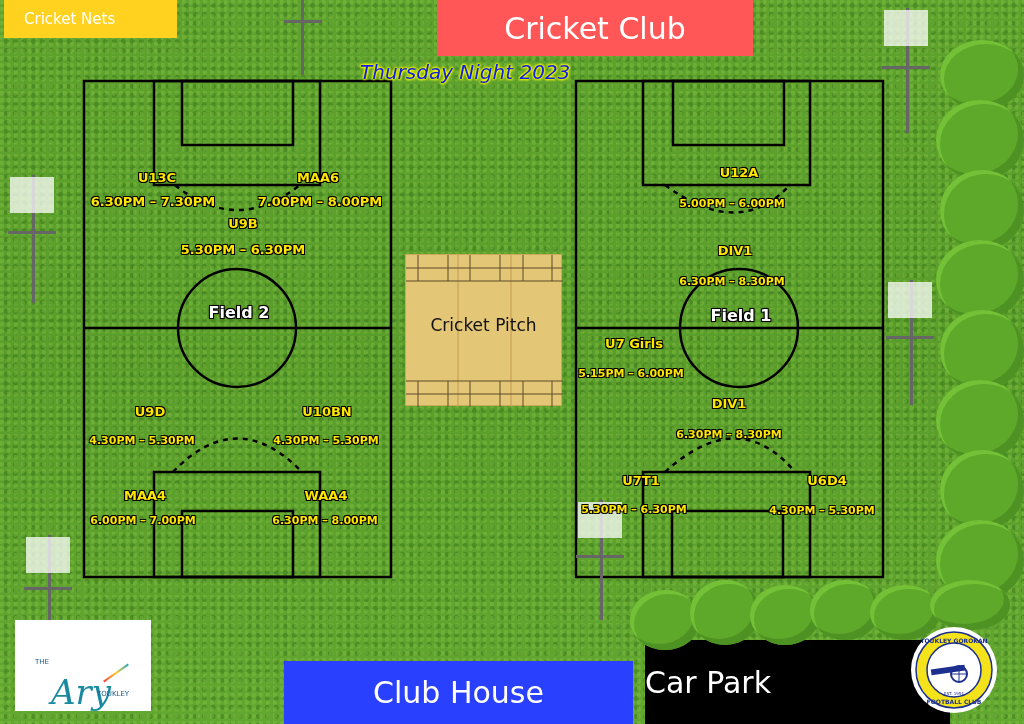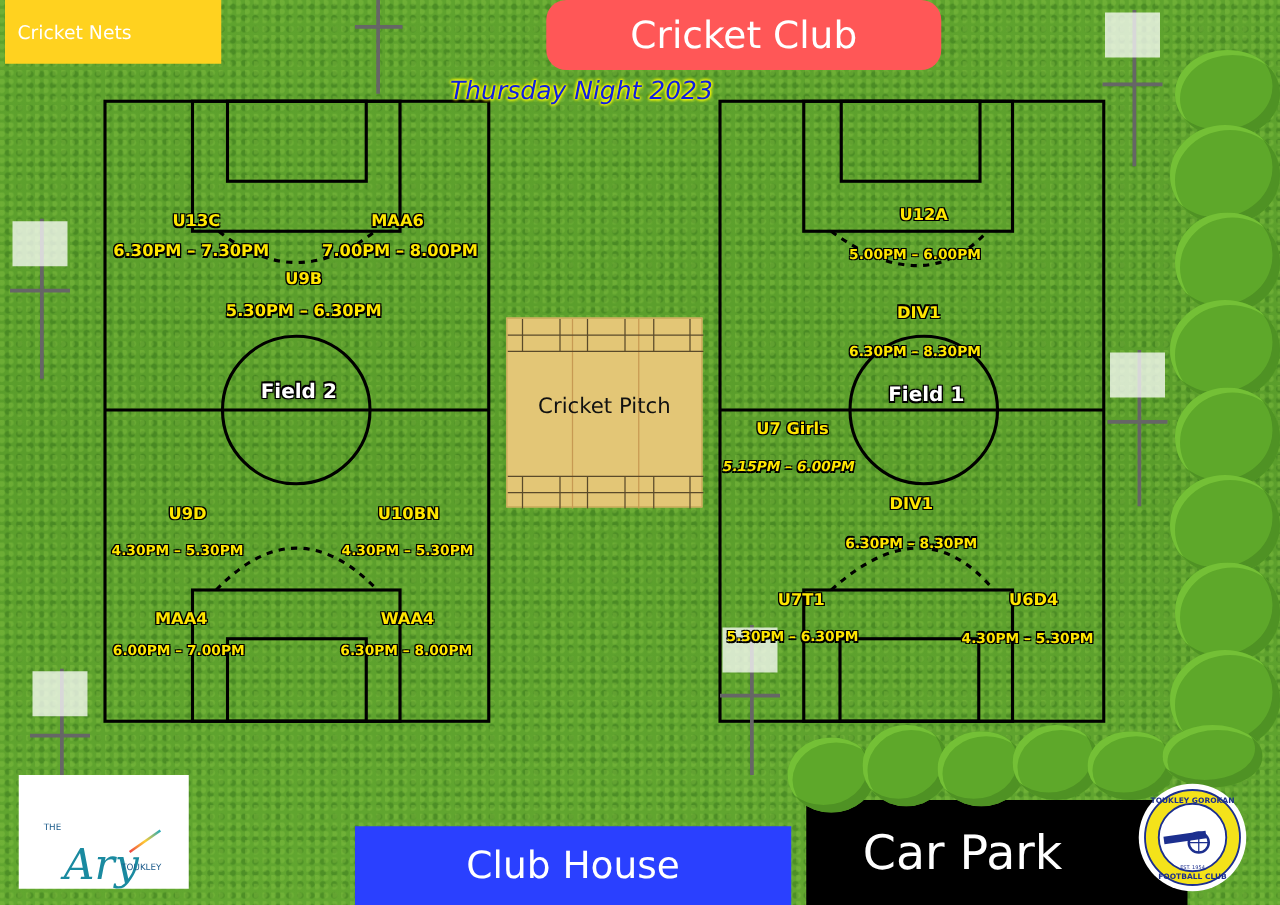--- a/index.html
+++ b/index.html
@@ -4,24 +4,24 @@
 <style>
   html,body{margin:0;padding:0;}
   body{width:1024px;height:724px;overflow:hidden;position:relative;font-family:"DejaVu Sans",sans-serif;
     background:
       radial-gradient(circle at 20% 30%, rgba(140,200,70,.35) 0 2px, transparent 3px) 0 0/7px 7px,
       radial-gradient(circle at 70% 60%, rgba(40,100,20,.35) 0 2px, transparent 3px) 0 0/9px 9px,
       linear-gradient(180deg,#5fa32e,#5a9d2b 50%,#62a730);
   }
   .abs{position:absolute;}
   .sign{position:absolute;color:#fff;display:flex;align-items:center;justify-content:center;font-family:"DejaVu Sans",sans-serif;}
-  .nets{left:4px;top:0;width:173px;height:51px;background:#ffd21f;font-size:15px;justify-content:flex-start;padding-left:10px;box-sizing:border-box;}
-  .club{left:437px;top:0;width:316px;height:56px;background:#ff5757;font-size:30px;border-radius:16px;}
+  .nets{left:4px;top:0;width:173px;height:38px;background:#ffd21f;font-size:15px;justify-content:flex-start;padding-left:20px;box-sizing:border-box;}
+  .club{left:437px;top:0;width:316px;height:56px;background:#ff5757;font-size:30px;}
   .clubhouse{left:284px;top:661px;width:349px;height:63px;background:#2a40ff;font-size:30px;}
-  .carpark{left:645px;top:640px;width:305px;height:84px;background:#000;font-size:38px;justify-content:center;padding-right:55px;box-sizing:border-box;}
+  .carpark{left:645px;top:640px;width:305px;height:84px;background:#000;font-size:30px;justify-content:flex-start;padding-right:55px;box-sizing:border-box;}
   .subtitle{position:absolute;left:360px;top:60px;font-size:20px;font-weight:normal;font-style:italic;color:#1020e0;
     text-shadow:0 0 3px #ff0,0 0 3px #ff0,0 0 3px #ff0,0 0 2px #ff0;}
   svg.lines{position:absolute;left:0;top:0;}
   .lbl{position:absolute;color:#ffe600;font-weight:bold;font-size:13px;white-space:nowrap;
     text-shadow:-1px -1px 0 #000,1px -1px 0 #000,-1px 1px 0 #000,1px 1px 0 #000;transform:translateX(-50%);}
   .lbl.sm{font-size:11px;}
   .field-name{position:absolute;color:#fff;font-weight:bold;font-size:16px;transform:translateX(-50%);
     text-shadow:-1px -1px 0 #000,1px -1px 0 #000,-1px 1px 0 #000,1px 1px 0 #000,0 0 3px #000;}
   .pitch{position:absolute;left:405px;top:254px;width:157px;height:152px;background:#e3c676;border:1px solid #c9a85a;box-sizing:border-box;}
   .pitch-label{position:absolute;left:0;right:0;top:60px;text-align:center;font-size:17px;color:#111;}
@@ -176,21 +176,21 @@
 <div class="lbl" style="left:145px;top:488px;">MAA4</div>
 <div class="lbl sm" style="left:143px;top:514px;">6.00PM – 7.00PM</div>
 <div class="lbl" style="left:326px;top:488px;">WAA4</div>
 <div class="lbl sm" style="left:325px;top:514px;">6.30PM – 8.00PM</div>
 
 <div class="lbl" style="left:739px;top:165px;">U12A</div>
 <div class="lbl sm" style="left:732px;top:197px;">5.00PM – 6.00PM</div>
 <div class="lbl" style="left:735px;top:243px;">DIV1</div>
 <div class="lbl sm" style="left:732px;top:275px;">6.30PM – 8.30PM</div>
 <div class="lbl" style="left:634px;top:336px;">U7 Girls</div>
-<div class="lbl sm" style="left:631px;top:367px;font-style:italic;">5.15PM – 6.00PM</div>
+<div class="lbl sm" style="left:631px;top:367px;">5.15PM – 6.00PM</div>
 <div class="lbl" style="left:729px;top:396px;">DIV1</div>
 <div class="lbl sm" style="left:729px;top:428px;">6.30PM – 8.30PM</div>
 <div class="lbl" style="left:641px;top:473px;">U7T1</div>
 <div class="lbl sm" style="left:634px;top:503px;">5.30PM – 6.30PM</div>
 <div class="lbl" style="left:827px;top:473px;">U6D4</div>
 <div class="lbl sm" style="left:822px;top:504px;">4.30PM – 5.30PM</div>
 
 <div class="logo-box">
   <span class="abs" style="left:20px;top:38px;font-size:7px;color:#1a5a8a;">THE</span>
   <span class="abs" style="left:36px;top:20px;font-size:34px;font-style:italic;color:#1a8aa0;font-family:'DejaVu Serif',serif;margin-top:32px;">Ary</span>

